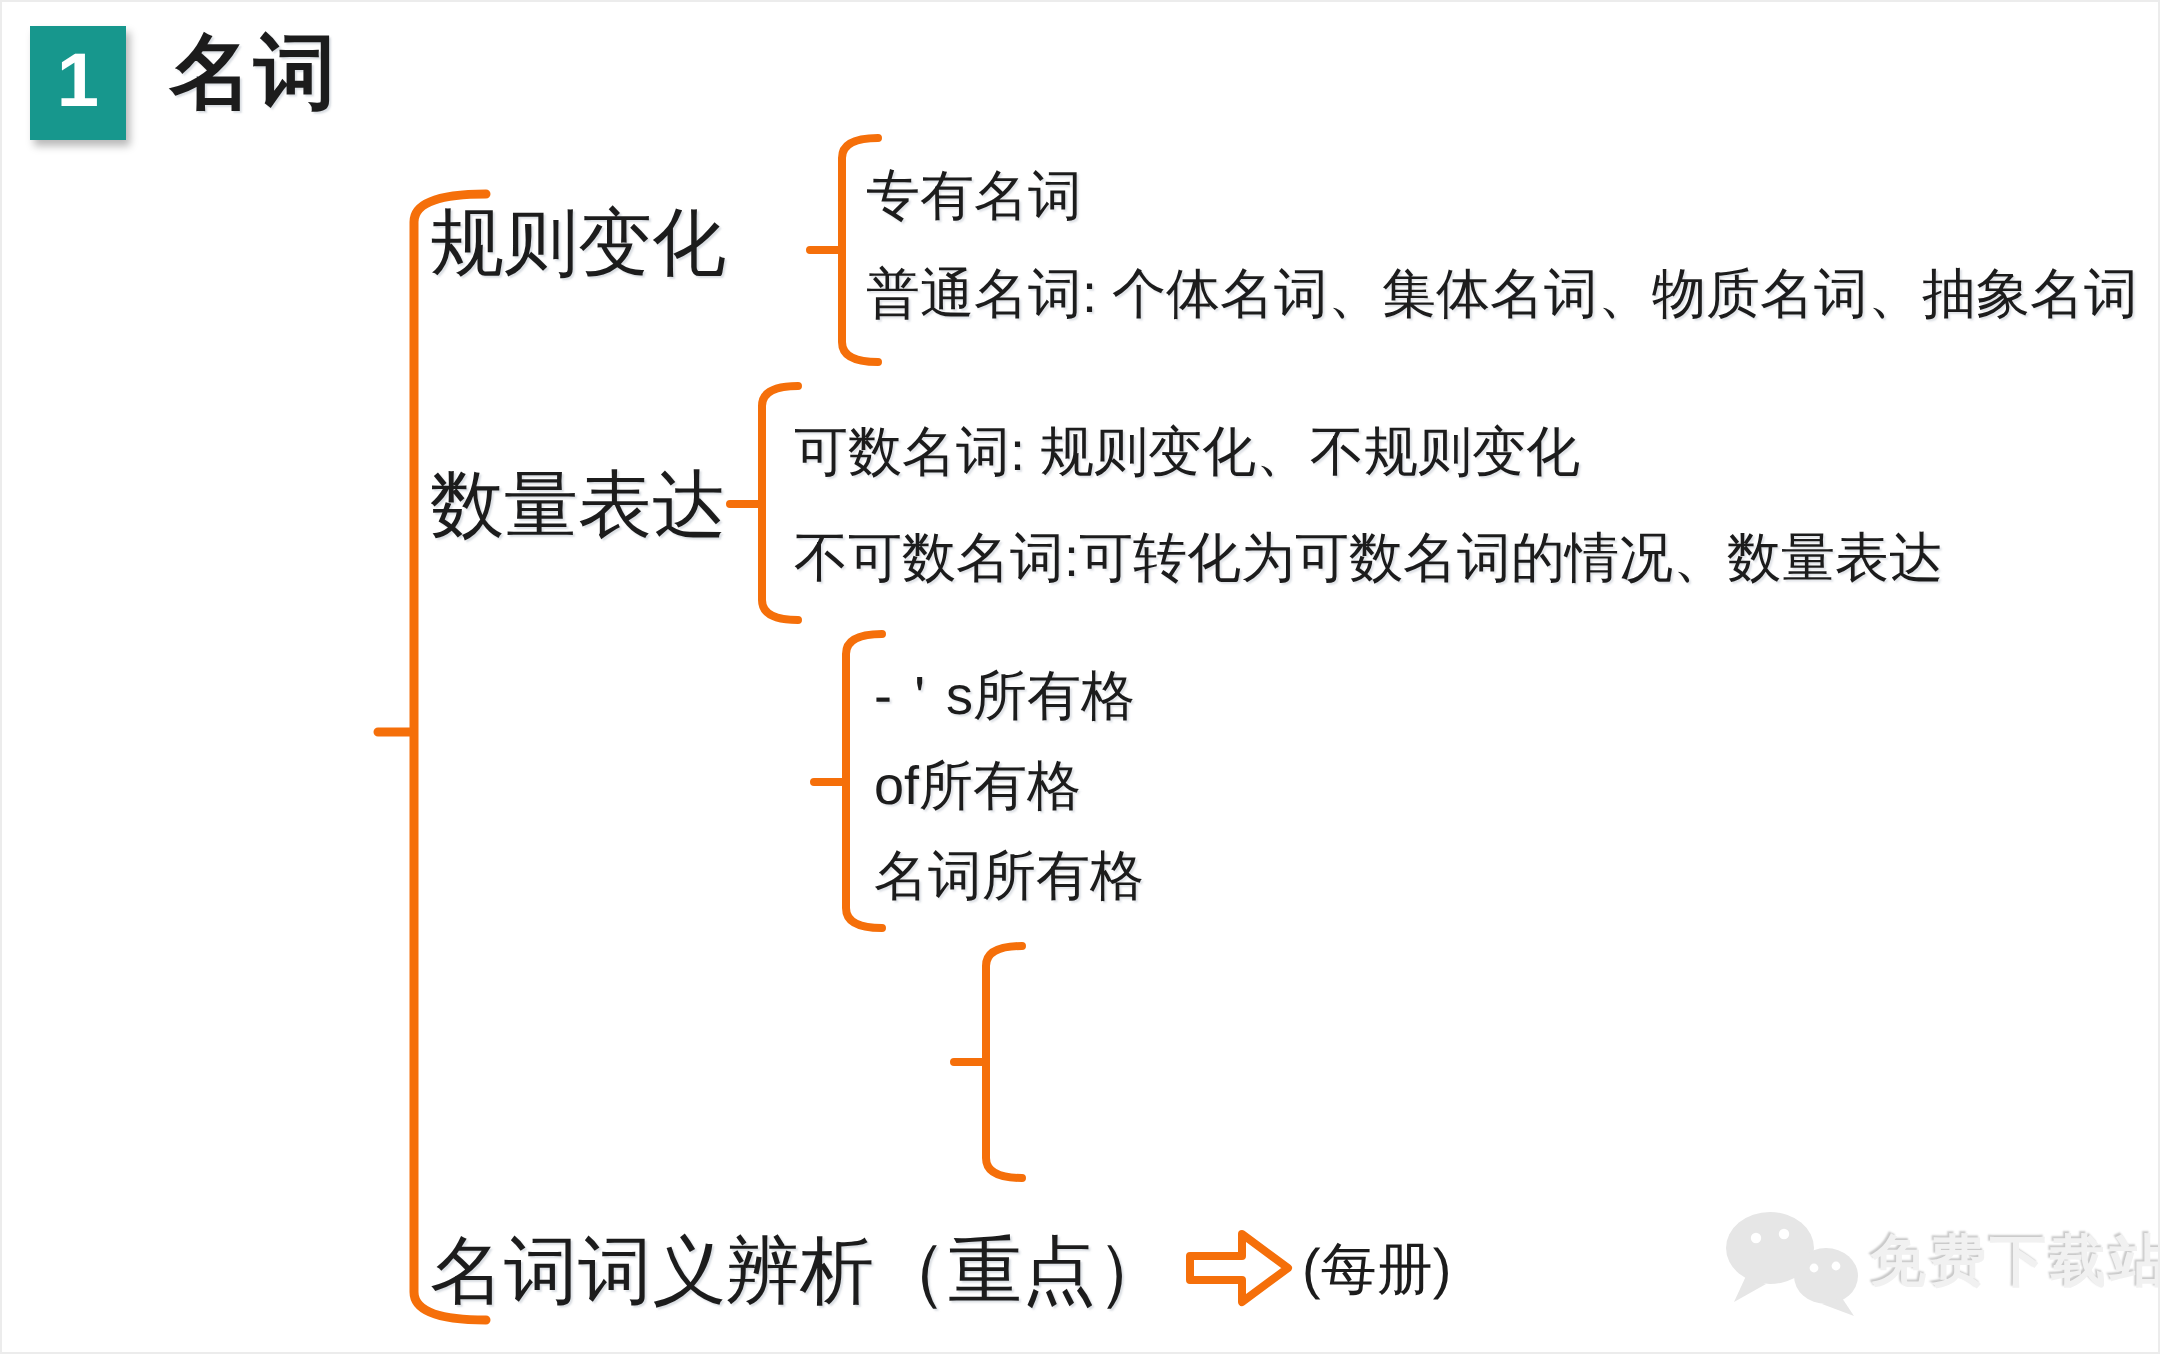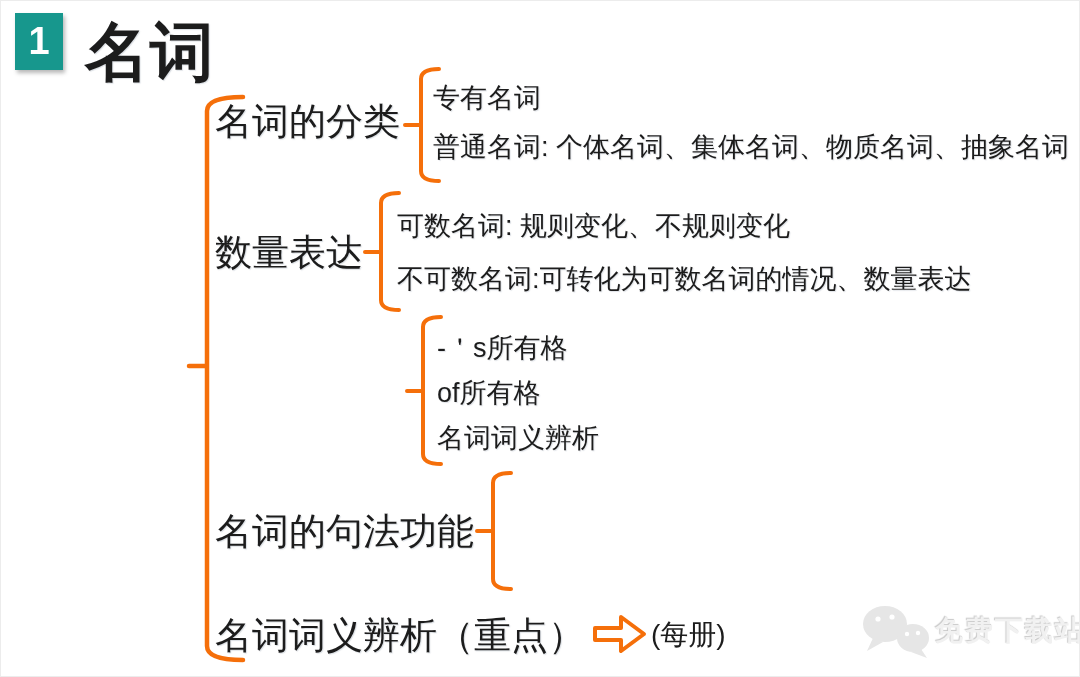--- a/index.html
+++ b/index.html
@@ -14,21 +14,21 @@
   .arrow-shape{fill:#ffffff;stroke:var(--accent-orange,#F56F0A);stroke-width:4;stroke-linejoin:round;}
   .wm-shape{fill:var(--watermark-gray,#E6E6E6);}
   .wm-eye{fill:#ffffff;}
   .badge{
     position:absolute;left:14px;top:12px;width:48px;height:57px;
     background:var(--badge-teal,#17978D);color:#ffffff;
     font-size:38px;font-weight:700;display:flex;align-items:center;justify-content:center;
     box-shadow:2px 3px 4px rgba(0,0,0,0.28);
   }
   .title{
-    position:absolute;left:84px;top:8px;font-size:64px;font-weight:700;
+    position:absolute;left:84px;top:8px;font-size:41px;font-weight:700;
     color:var(--text-black,#1C1C1C);letter-spacing:1px;
     text-shadow:1px 1px 1px rgba(150,160,175,0.35);
   }
   .label{
     position:absolute;transform:translateY(-50%);font-size:37px;font-weight:500;
     color:var(--text-black,#1C1C1C);white-space:nowrap;
     text-shadow:1px 1px 1px rgba(150,160,175,0.35);
   }
   .child{
     position:absolute;transform:translateY(-50%);font-size:27px;font-weight:500;
@@ -69,32 +69,31 @@
       <ellipse class="wm-shape" cx="912" cy="637" rx="16" ry="14"></ellipse>
       <path class="wm-shape" d="M920,648 L926,657 L910,651 Z"></path>
       <circle class="wm-eye" cx="906" cy="633" r="2.2"></circle>
       <circle class="wm-eye" cx="917" cy="632" r="2.2"></circle>
     </g>
   </svg>
 
   <div class="badge">1</div>
   <div class="title">名词</div>
 
-  <div class="label" style="left:214px;top:121px;">名词的分类</div>
+  <div class="label" style="left:214px;top:121px;">规则变化</div>
   <div class="child" style="left:432px;top:146px;">普通名词: 个体名词、集体名词、物质名词、抽象名词</div>
   <div class="child" style="left:432px;top:97px;">专有名词</div>
 
   <div class="label" style="left:214px;top:252px;">数量表达</div>
   <div class="child" style="left:396px;top:225px;">可数名词: 规则变化、不规则变化</div>
   <div class="child" style="left:396px;top:278px;">不可数名词:可转化为可数名词的情况、数量表达</div>
 
   <div class="child" style="left:436px;top:347px;">-＇s所有格</div>
   <div class="child" style="left:436px;top:392px;">of所有格</div>
-  <div class="child" style="left:436px;top:437px;">名词词义辨析</div>
+  <div class="child" style="left:436px;top:437px;">名词所有格</div>
 
-  <div class="label" style="left:214px;top:531px;">名词的句法功能</div>
 
   <div class="label" style="left:214px;top:635px;">名词词义辨析（重点）</div>
   <div class="note" style="left:650px;top:634px;">(每册)</div>
 
   <div class="wm-text" style="left:934px;top:630px;">免费下载站</div>
 
 </div>
 
 </body></html>

